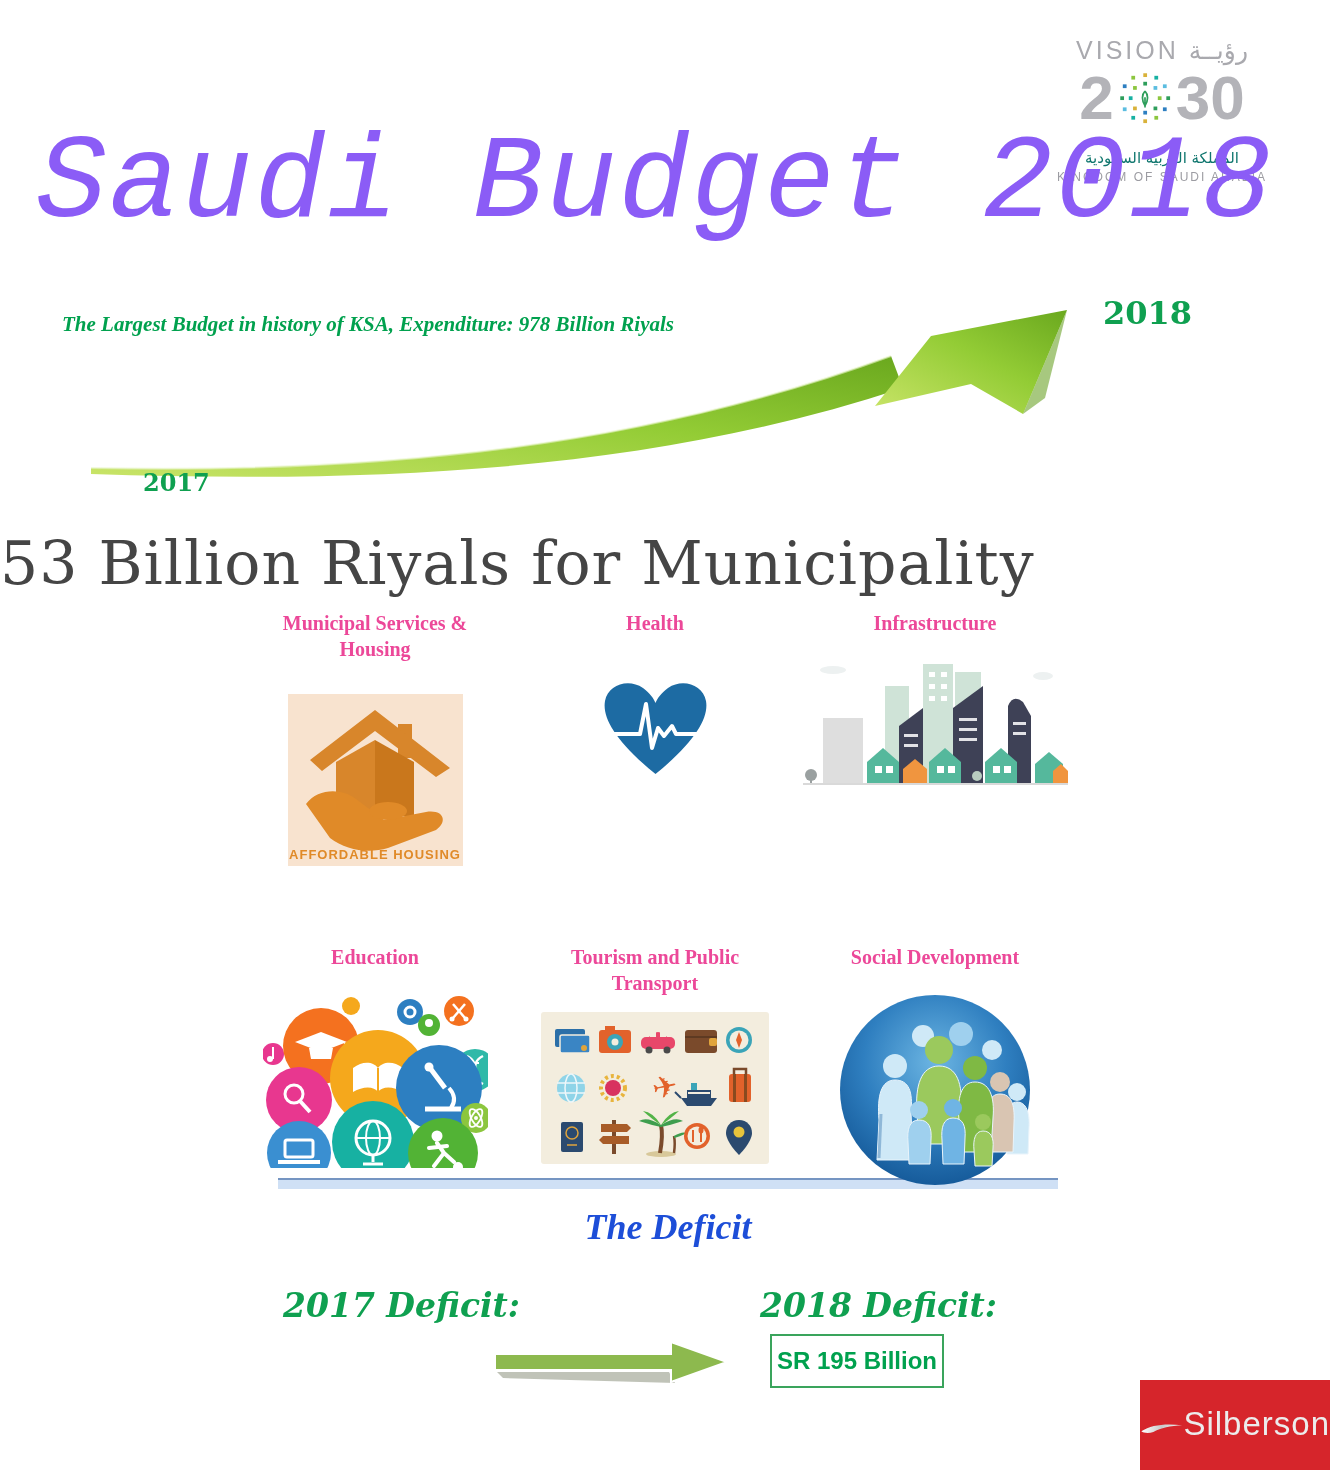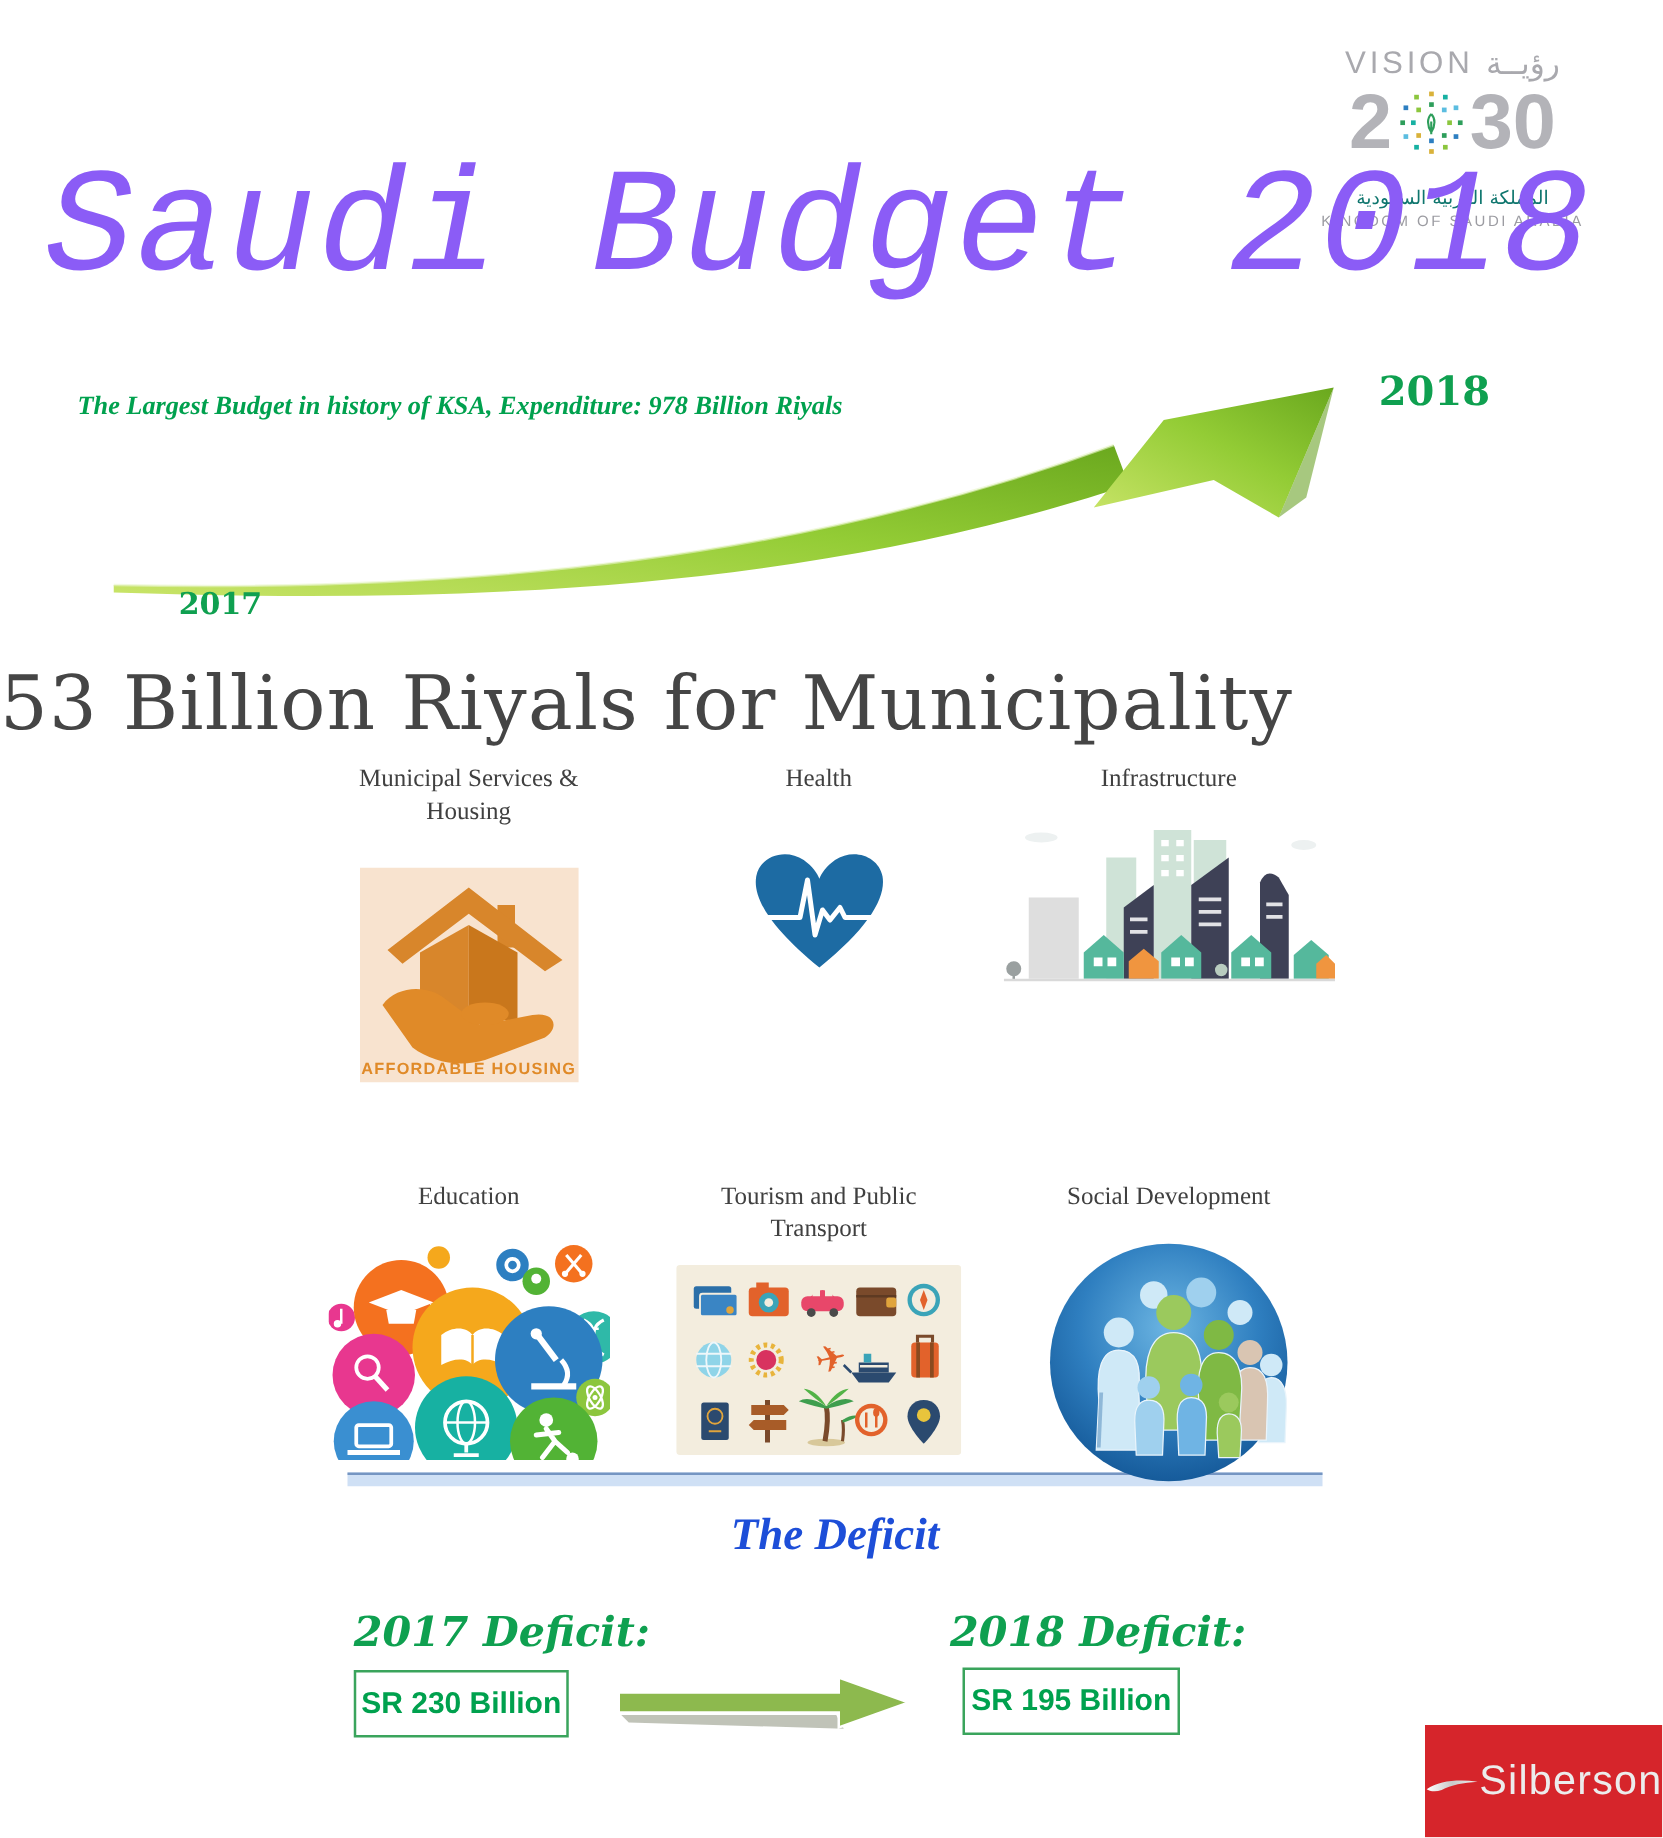--- a/index.html
+++ b/index.html
@@ -31,21 +31,21 @@
   .yr-2018{left:1103px;top:294px;font-size:32px;}
 
   
   .heading{position:absolute;left:0;top:528px;width:100%;margin:0;text-align:left;
            font-family:"DejaVu Serif",serif;font-weight:normal;font-size:60px;color:#454545;
            letter-spacing:1px;}
   .cat-row{position:absolute;left:235px;width:840px;display:flex;z-index:2;}
   .row1{top:610px;}
   .row2{top:944px;}
   .cat{flex:1;display:flex;flex-direction:column;align-items:center;}
-  .cat-label{font-family:"Liberation Serif",serif;font-weight:normal;font-size:20px;color:#404040;
+  .cat-label{font-family:"Liberation Serif",serif;font-weight:bold;font-size:20px;color:#ec4899;
              text-align:center;line-height:1.3;max-width:210px;}
   .row1 .cat-label{min-height:64px;}
   .row2 .cat-label{min-height:52px;}
   .icon-housing{margin-top:20px;}
   .icon-heart{margin-top:2px;}
   .icon-city{margin-top:-18px;}
   .icon-edu{margin-top:0px;}
   .icon-tour{margin-top:16px;}
   .icon-social{margin-top:-4px;}
 
@@ -358,23 +358,20 @@
         <circle cx="146" cy="130" r="8" fill="#9bc95d"></circle>
         <path d="M146,139 C138,139 136,148 137,158 L138,174 L155,174 L156,156 C157,146 154,139 146,139 Z" fill="#9bc95d" stroke="#e9f4fb" stroke-width="1"></path>
       </svg>
     </div>
   </div>
 
   <div class="divider"></div>
   <div class="deficit-heading">The Deficit</div>
 
   <div class="def-label def-label-2017">2017 Deficit:</div>
-  <div class="def-box def-box-2017">
-    <span>SR 230 Billion</span>
-  </div>
 
   <svg class="def-arrow" viewBox="0 0 250 52">
     <polygon points="14,36 186,36 192,47 20,42" fill="#b0b4a6" opacity="0.8"></polygon>
     <polygon points="12,18 188,18 188,6 244,26 188,46 188,34 12,34" fill="#8db94e" stroke="#ffffff" stroke-width="2"></polygon>
   </svg>
 
   <div class="def-label def-label-2018">2018 Deficit:</div>
   <div class="def-box def-box-2018">
     <span>SR 195 Billion</span>
   </div>

